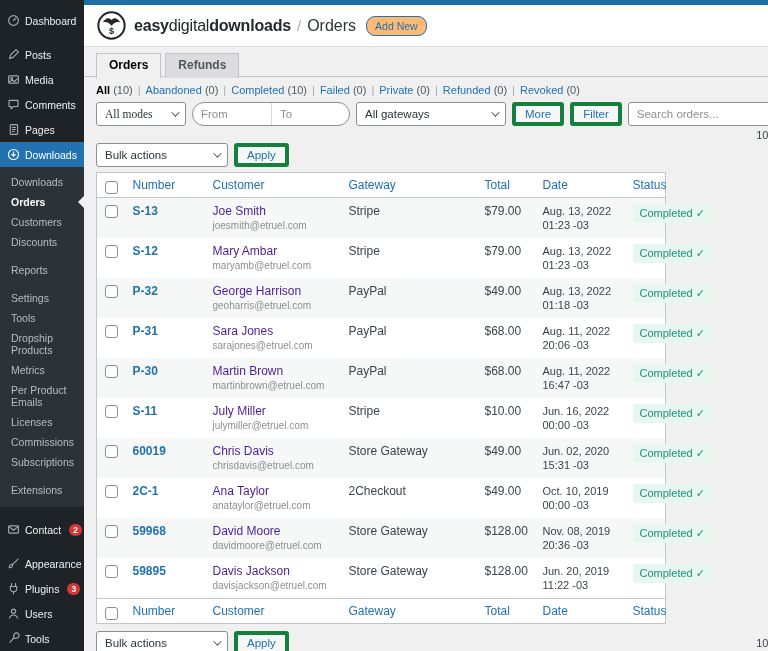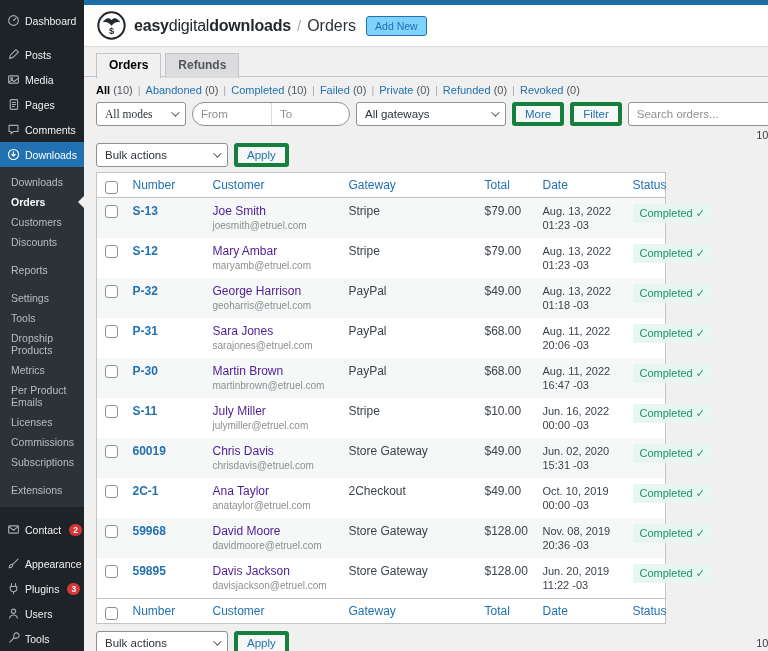--- a/index.html
+++ b/index.html
@@ -30,21 +30,21 @@
 
   
   #content { flex:1; background:#f0f0f1; position:relative; }
   .topstrip { height:5px; background:#1d6da6; }
   .pg-header { height:42px; background:#fff; display:flex; align-items:center; padding:0 12px; border-bottom:1px solid #dcdcde; }
   .logo { display:inline-flex; margin-right:7px; }
   .brand { font-size:16px; color:#23282d; letter-spacing:-0.2px; white-space:nowrap; }
   .brand b { font-weight:bold; }
   .brand-sep { color:#a7aaad; margin:0 6px; font-size:15px; }
   .pg-title { font-size:16px; color:#2c3338; }
-  .add-new { margin-left:10px; font-size:10.5px; padding:3px 8px; color:#2271b1; border:1px solid #2271b1; background:#7dd3fc; border-radius:3px; cursor:pointer; font-family:inherit; line-height:12px; }
+  .add-new { margin-left:10px; font-size:10.5px; padding:3px 8px; color:#2271b1; border:1px solid #2271b1; background:#fdba74; border-radius:9px; cursor:pointer; font-family:inherit; line-height:12px; }
   .screen-btn { margin-left:auto; width:21px; height:16px; background:#646970; border-radius:3px; position:relative; cursor:pointer; }
   .screen-btn::after { content:''; position:absolute; left:5px; right:5px; top:4px; bottom:5px; background:#fff; border-radius:1px; }
 
   
   .tabbar { margin-top:5px; padding-left:12px; border-bottom:1px solid #c3c4c7; height:25px; }
   .nav-tab { display:inline-block; padding:4px 12px 5px; margin-right:4px; border:1px solid #c3c4c7; border-bottom:none; background:#dcdcde; color:#50575e; font-size:12px; font-weight:bold; cursor:pointer; position:relative; top:1px; line-height:15px; }
   .nav-tab.active { background:#f0f0f1; color:#000; border-bottom:1px solid #f0f0f1; }
 
   
   .subsubsub { margin:7px 12px 5px; font-size:11px; white-space:nowrap; }
@@ -124,33 +124,33 @@
               <rect x="2" y="3.5" width="12" height="9" rx="1"></rect>
               <circle cx="5.8" cy="6.8" r="1.2"></circle>
               <path d="M3 11l3-2.5 3 2 4-3.5"></path>
             </svg>
           </span>
           <span class="sb-label">Media</span>
         </div>
         <div class="sb-item">
           <span class="sb-icon">
             <svg width="13" height="13" viewBox="0 0 16 16" fill="none" stroke="currentColor" stroke-width="1.4" stroke-linecap="round" stroke-linejoin="round">
+              <path d="M2.5 3h11v7.5H8l-3 2.8v-2.8H2.5z"></path>
+            </svg>
+          </span>
+          <span class="sb-label">Comments</span>
+        </div>
+        <div class="sb-item">
+          <span class="sb-icon">
+            <svg width="13" height="13" viewBox="0 0 16 16" fill="none" stroke="currentColor" stroke-width="1.4" stroke-linecap="round" stroke-linejoin="round">
               <rect x="4" y="2" width="9" height="12" rx="1"></rect>
               <path d="M6.5 5.5h4M6.5 8h4M6.5 10.5h2.5"></path>
             </svg>
           </span>
           <span class="sb-label">Pages</span>
-        </div>
-        <div class="sb-item">
-          <span class="sb-icon">
-            <svg width="13" height="13" viewBox="0 0 16 16" fill="none" stroke="currentColor" stroke-width="1.4" stroke-linecap="round" stroke-linejoin="round">
-              <path d="M2.5 3h11v7.5H8l-3 2.8v-2.8H2.5z"></path>
-            </svg>
-          </span>
-          <span class="sb-label">Comments</span>
         </div>
         <div class="sb-item active">
           <span class="sb-icon">
             <svg width="13" height="13" viewBox="0 0 16 16" fill="none" stroke="currentColor" stroke-width="1.4" stroke-linecap="round" stroke-linejoin="round">
               <circle cx="8" cy="8" r="6.2"></circle>
               <path d="M8 4.8v5M5.8 7.8L8 10l2.2-2.2"></path>
             </svg>
           </span>
           <span class="sb-label">Downloads</span>
         </div>

